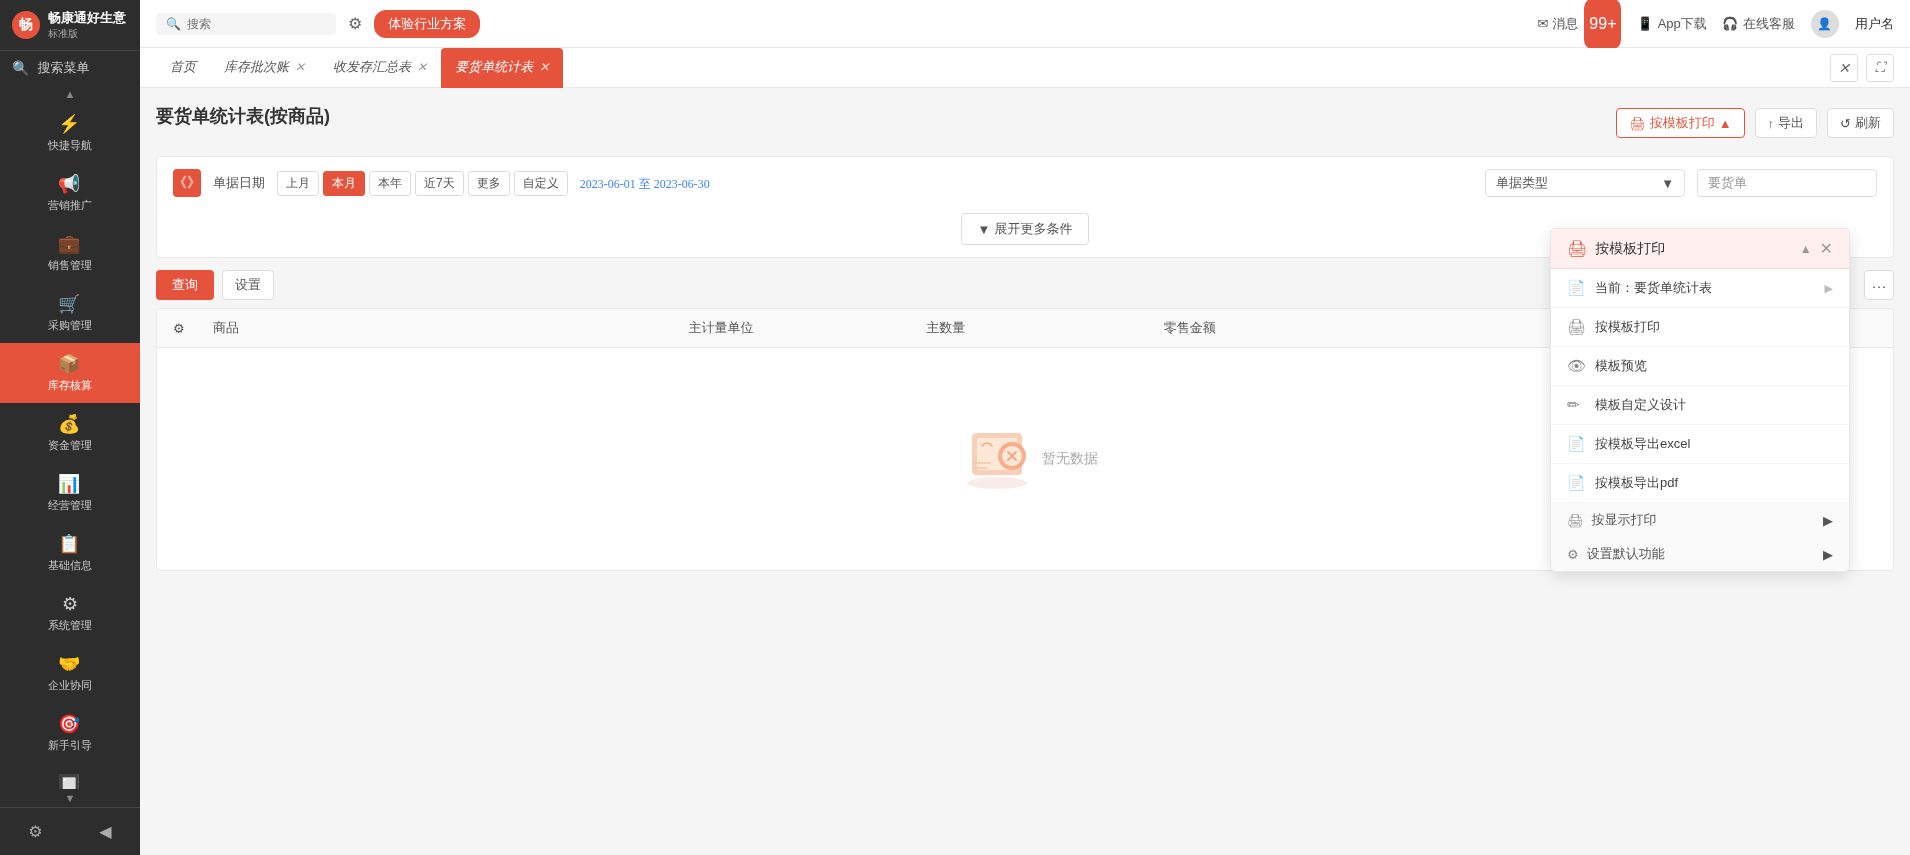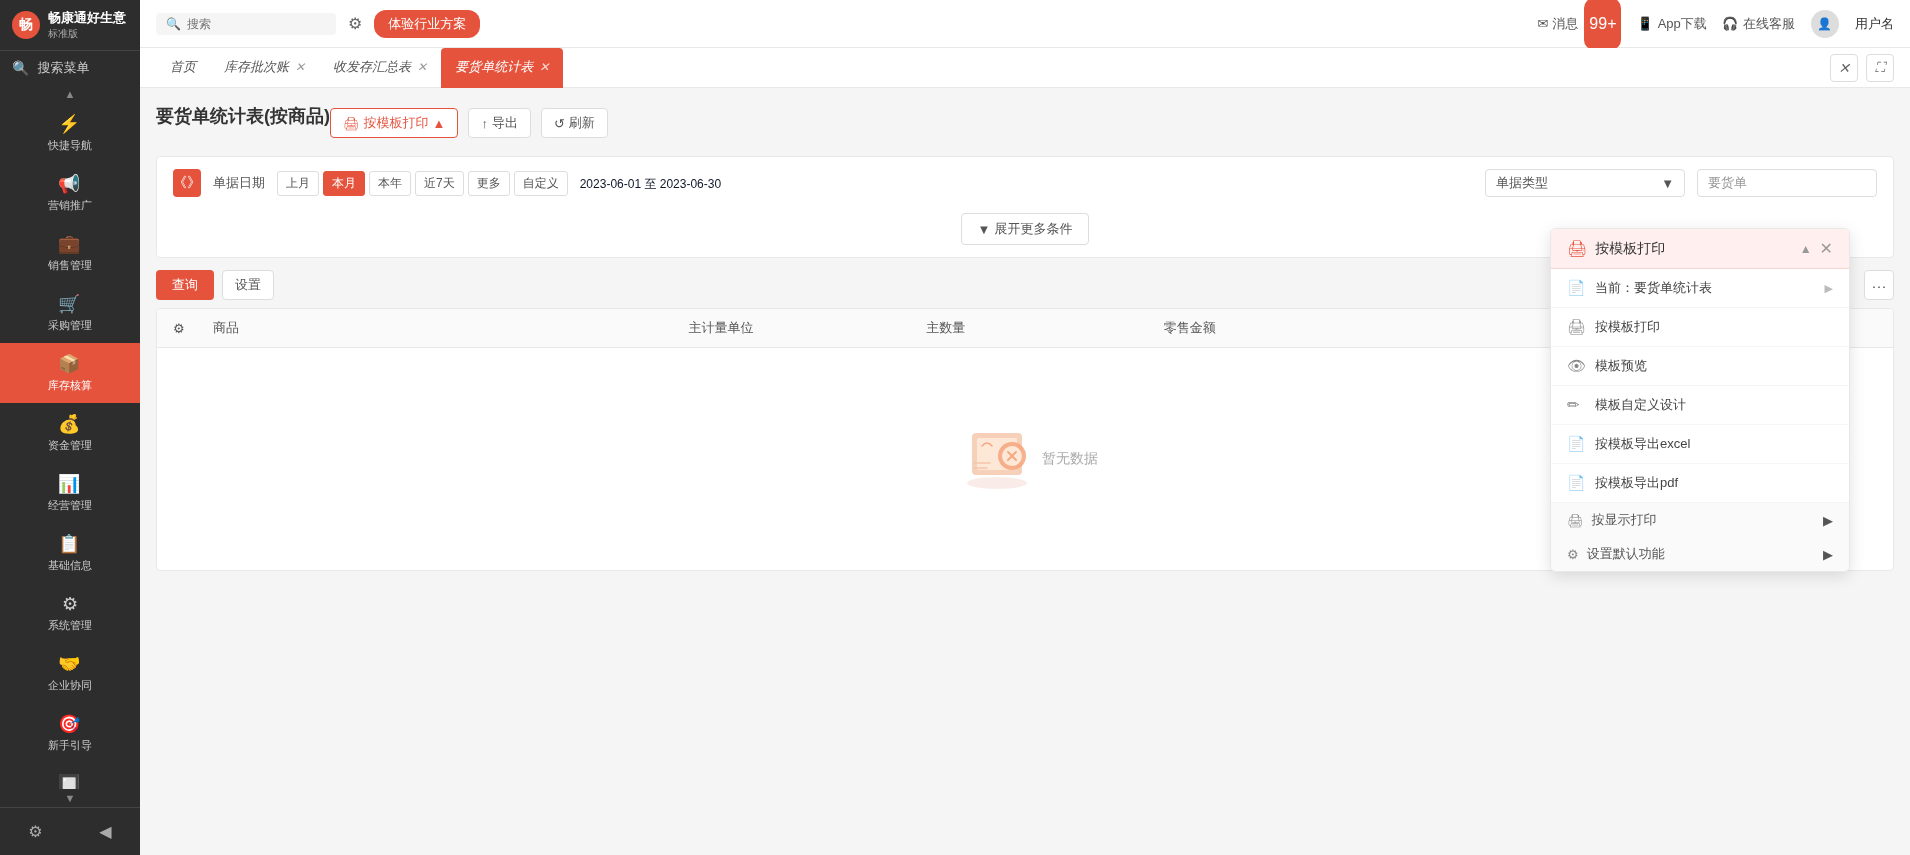--- a/index.html
+++ b/index.html
@@ -230,22 +230,23 @@
       background: #fff;
       color: #555;
     }
     .date-btn.active {
       background: #e5533d;
       color: white;
       border-color: #e5533d;
     }
     .date-range {
       font-size: 12px;
-      color: #0f172a;
+      color: #3b82f6;
       margin-top: 2px;
+      font-family: Liberation Serif, serif;
     }
     .filter-select {
       display: flex; align-items: center;
       border: 1px solid #ddd;
       border-radius: 4px;
       padding: 4px 10px;
       background: #fff;
       color: #555;
       font-size: 13px;
       cursor: pointer;
@@ -541,21 +542,21 @@
       <span class="tab-close">✕</span>
     </div>
     <div class="tabs-right">
       <div class="tabs-right-btn">✕</div>
       <div class="tabs-right-btn">⛶</div>
     </div>
   </div>
 
   <div class="page-content">
 
-    <div style="display:flex; align-items:center; margin-bottom:14px;">
+    <div style="display:flex; align-items:center; justify-content:space-between; margin-bottom:14px;">
       <h2 class="page-title">要货单统计表(按商品)</h2>
       <div style="display:flex; gap:10px; align-items:center;">
         <button class="top-action-btn highlight">
           <span>🖨</span>
           <span>按模板打印</span>
           <span>▲</span>
         </button>
         <button class="top-action-btn">
           <span>↑</span>
           <span>导出</span>

